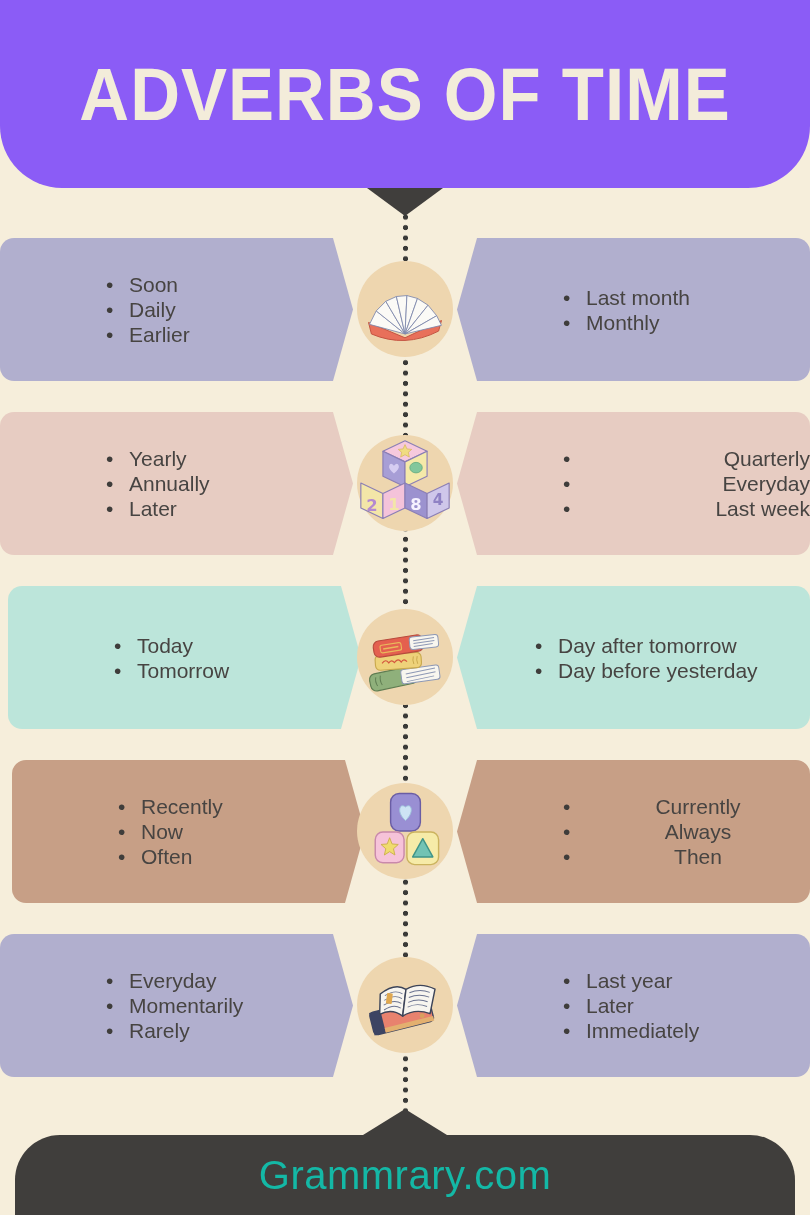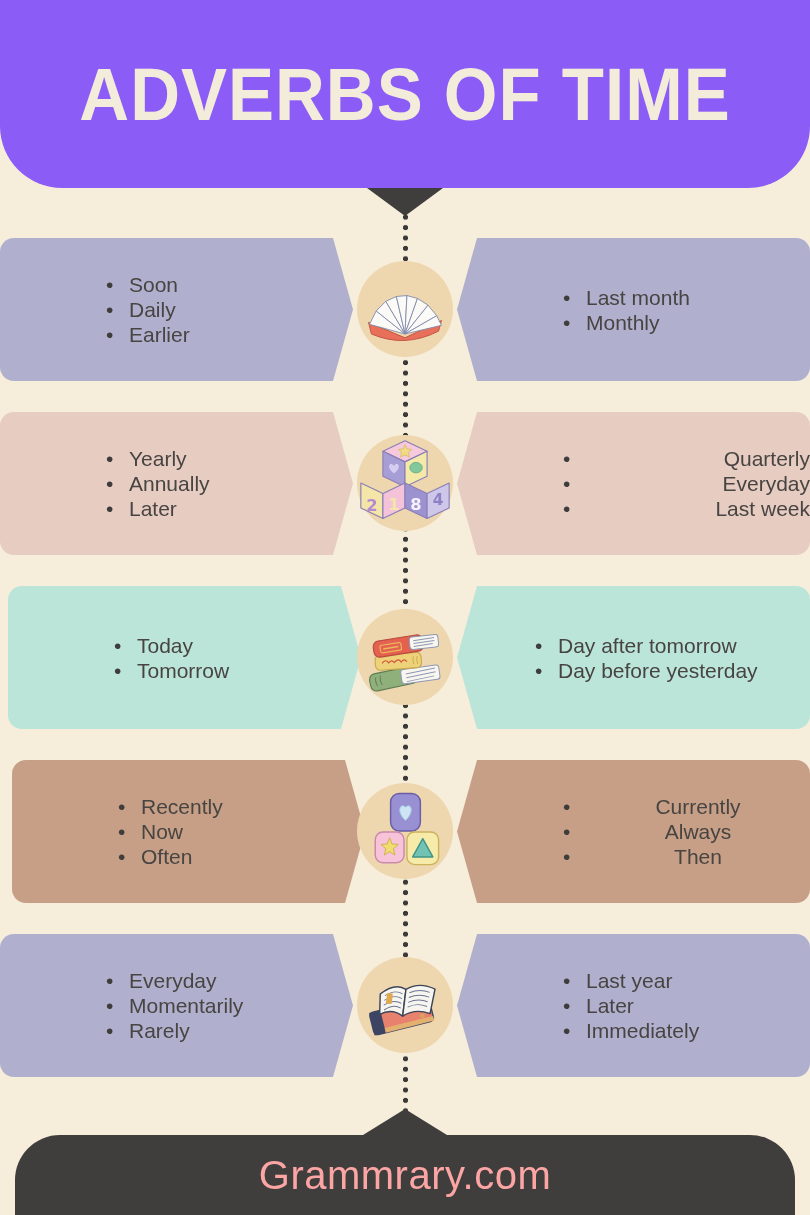--- a/index.html
+++ b/index.html
@@ -33,21 +33,21 @@
   .list li{position:relative;font-size:21px;line-height:25px;color:#474442;padding-left:23px;}
   .list li::before{content:"\2022";position:absolute;left:0;top:0;color:#3f3d3b;}
 
   .icon-circle{position:absolute;left:357px;top:23px;width:96px;height:96px;border-radius:50%;
                background:#eed6af;}
   .icon-circle svg{position:absolute;left:0;top:0;width:96px;height:96px;overflow:visible;}
 
   
   .footer{position:absolute;left:15px;top:1135px;width:780px;height:80px;background:#403e3c;
           border-radius:45px 45px 0 0;display:flex;align-items:center;justify-content:center;}
-  .footer-text{color:#fca5a5;font-size:40px;letter-spacing:0.5px;text-align:center;}
+  .footer-text{color:#14b8a6;font-size:40px;letter-spacing:0.5px;text-align:center;}
   .footer-notch{position:absolute;left:363px;top:1109px;width:0;height:0;
                 border-left:42px solid transparent;border-right:42px solid transparent;
                 border-bottom:26px solid #403e3c;}
 </style>
 </head>
 <body>
 
 <div class="canvas">
 
   <div class="header">

